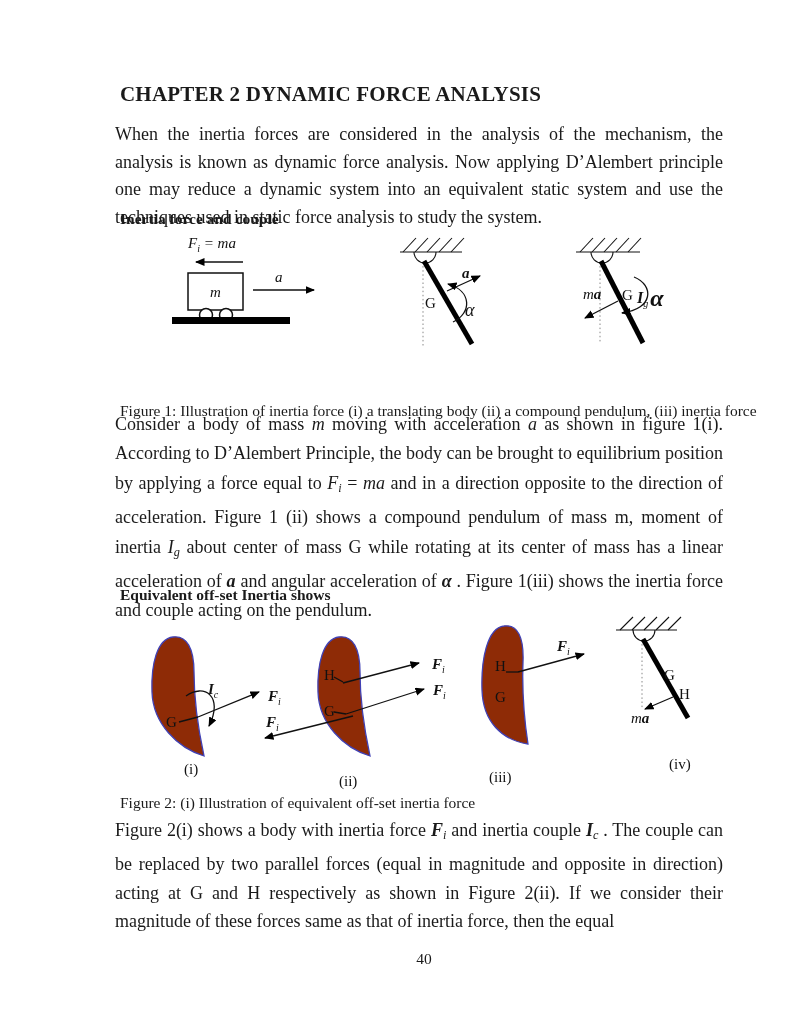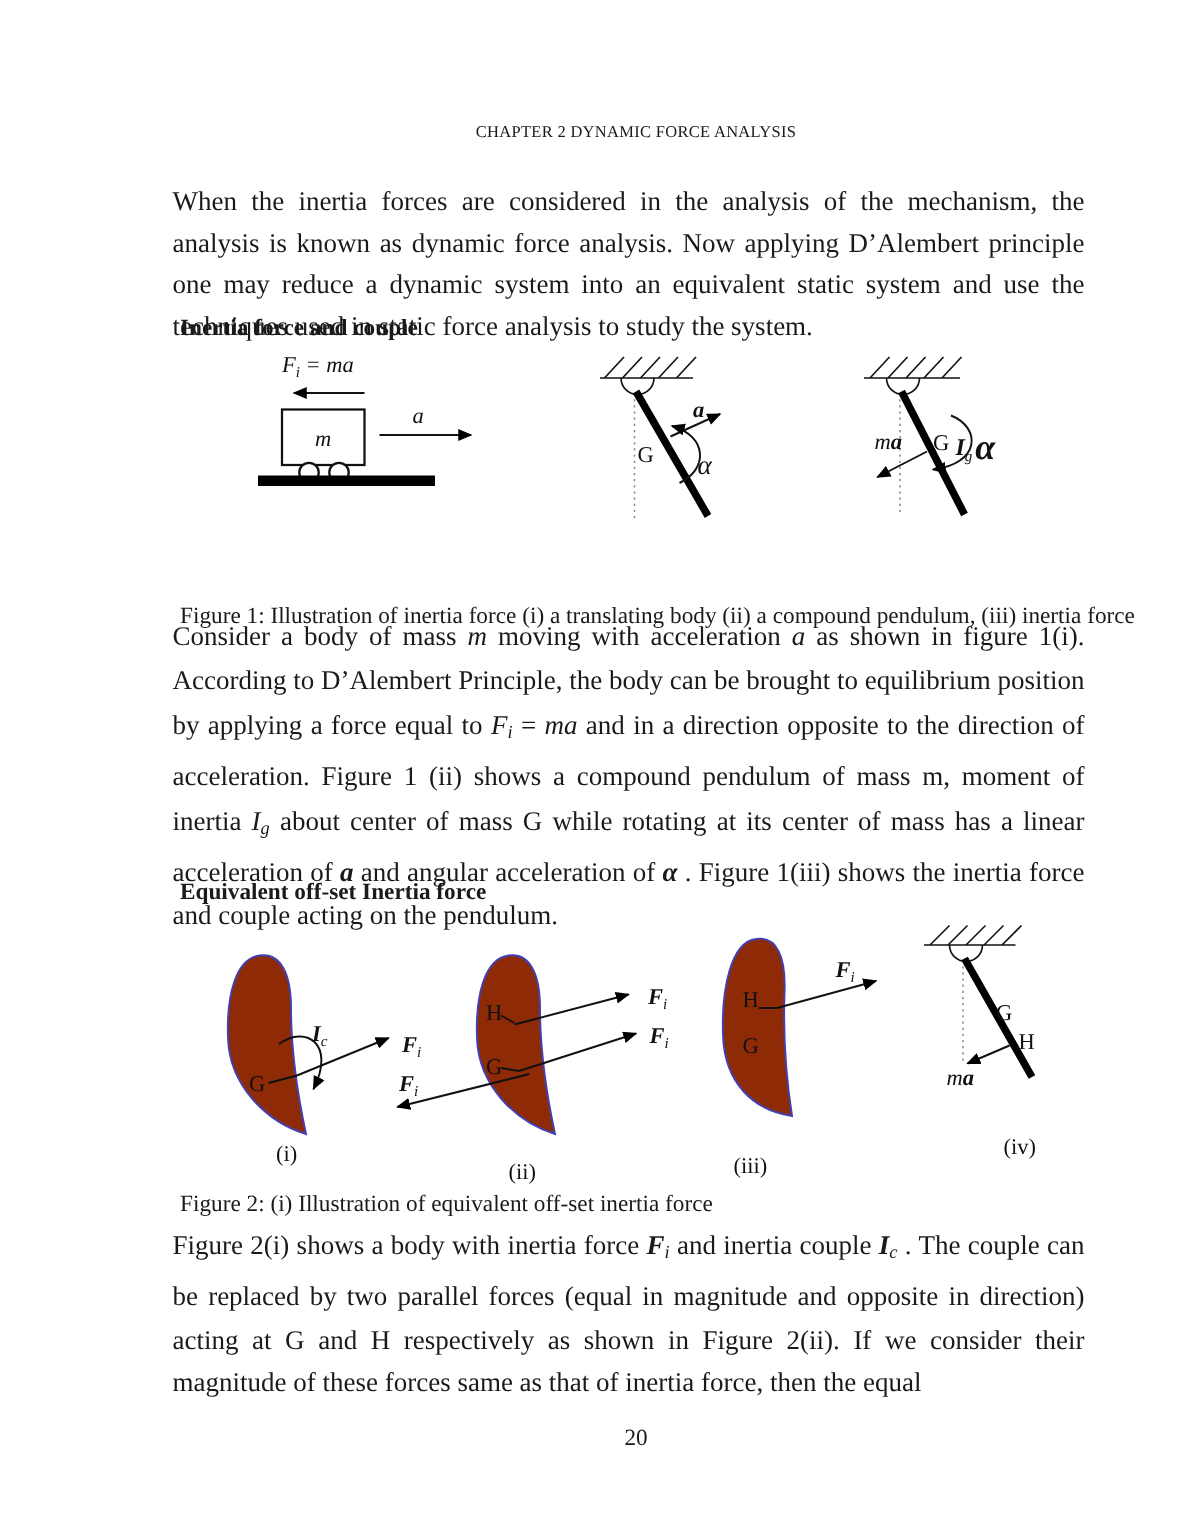--- a/index.html
+++ b/index.html
@@ -1,22 +1,22 @@
 <!DOCTYPE html>
 <html><head>
 <meta charset="utf-8">
 <style>
   html,body{margin:0;padding:0;background:#ffffff;}
   .page{
     position:relative;width:791px;height:1024px;background:#ffffff;
     font-family:"Liberation Serif", serif;color:#1a1a1a;overflow:hidden;
   }
   .title{
-    position:absolute;left:120px;top:82px;width:608px;text-align:center;
-    font-weight:400;font-size:11px;letter-spacing:.2px;
+    position:absolute;left:120px;top:82px;width:608px;
+    font-weight:700;font-size:21px;letter-spacing:.2px;
   }
   .para{
     position:absolute;left:115px;width:608px;font-size:18px;
     text-align:justify;
   }
   .h-bold{position:absolute;left:120px;font-weight:700;font-size:15.5px;}
   .cap{position:absolute;font-size:15.5px;}
   .pageno{position:absolute;left:120px;top:950px;width:608px;text-align:center;font-size:15.5px;}
   .r-i{font-style:italic;}
   .r-bi{font-style:italic;font-weight:700;}
@@ -99,21 +99,21 @@
       <text x="502" y="75">G</text>
       <path class="ln" d="M 514 52 C 534 60, 534 84, 502 88" marker-end="url(#ahA)"></path>
       <text x="517" y="78"><tspan class="m-bi" style="font-size:16px">I</tspan><tspan class="sub m-i" dy="4">g</tspan><tspan class="alpha-big" dy="-1" dx="2">α</tspan></text>
     </g>
   </svg>
 
   <div class="cap" style="left:120px;top:370px;margin-top:32px;">Figure 1: Illustration of inertia force (i) a translating body (ii) a compound pendulum, (iii) inertia force</div>
 
   <div class="para" style="top:410px;line-height:29.4px;"><span>Consider a body of mass </span><span class="r-i">m</span><span> moving with acceleration </span><span class="r-i">a</span><span> as shown in figure 1(i). According to D’Alembert Principle, the body can be brought to equilibrium position by applying a force equal to </span><span class="r-i">F</span><span class="r-sub">i</span><span> = </span><span class="r-i">ma</span><span> and in a direction opposite to the direction of acceleration.  Figure 1 (ii) shows a compound pendulum of mass m, moment of inertia </span><span class="r-i">I</span><span class="r-sub">g</span><span> about center of mass G while rotating at its center of mass has a linear acceleration of </span><span class="r-bi">a</span><span> and angular acceleration of </span><span class="r-bi">α</span><span> .  Figure 1(iii) shows the inertia force and couple acting on the pendulum.</span></div>
 
-  <div class="h-bold" style="top:586px;">Equivalent off-set Inertia force</div>
+  <div class="h-bold" style="top:586px;">Equivalent off-set Inertia shows</div>
 
   <svg style="left:120px;top:610px;" width="590" height="185" viewBox="0 0 590 185">
     <defs>
       <marker id="ahB" markerWidth="11" markerHeight="9" refX="8.5" refY="4" orient="auto" markerUnits="userSpaceOnUse">
         <path d="M0,0 L9.5,4 L0,8 z" fill="#000"></path>
       </marker>
     </defs>
 
     <g>
       <path d="M 84 146 C 58 138, 33 114, 32 82 C 31 54, 37 29, 53 27 C 67 25, 74 39, 74 62 C 74 90, 78 118, 84 146 Z" stroke-width="1.3" fill="#8E2B06" stroke="#4141B4"></path>
@@ -168,15 +168,15 @@
       <line class="ln" x1="553" y1="87" x2="525" y2="99" marker-end="url(#ahB)"></line>
       <text x="511" y="113"><tspan class="m-i">m</tspan><tspan class="m-bi">a</tspan></text>
       <text x="549" y="159">(iv)</text>
     </g>
   </svg>
 
   <div class="cap" style="left:120px;top:794px;">Figure 2: (i) Illustration of equivalent off-set inertia force</div>
 
   <div class="para" style="top:816px;line-height:28.8px;"><span>Figure 2(i) shows a body with inertia force </span><span class="r-bi">F</span><span class="r-sub">i</span><span> and inertia couple </span><span class="r-bi">I</span><span class="r-sub">c</span><span> . The couple can be replaced by two parallel forces (equal in magnitude and opposite in direction) acting at G and H respectively as shown in Figure 2(ii). If we consider their magnitude of these forces same as that of inertia force, then the equal</span></div>
 
-  <div class="pageno">20</div>
+  <div class="pageno">40</div>
 
 </div>
 
 </body></html>

